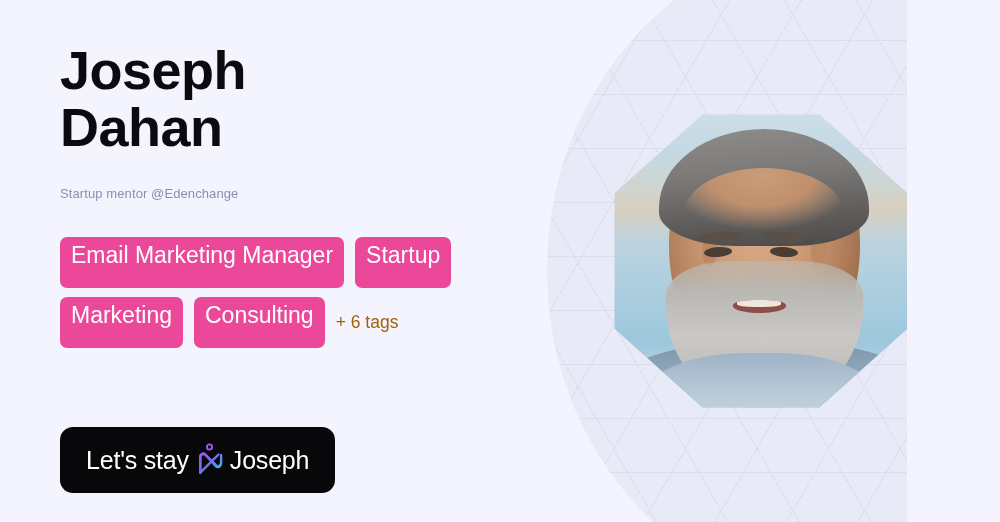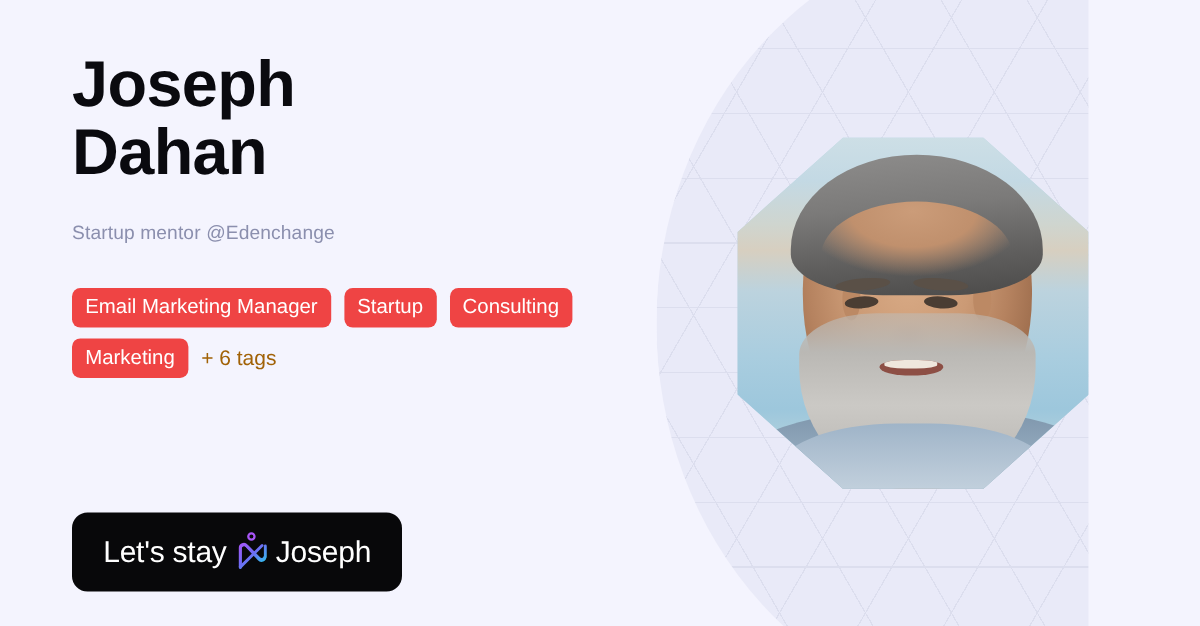--- a/index.html
+++ b/index.html
@@ -61,45 +61,45 @@
     font-size: 54px;
     font-weight: 700;
     line-height: 1.06;
     letter-spacing: -0.5px;
     color: #0a0a0f;
     white-space: pre-line;
   }
 
   .subtitle {
     margin-top: 30px;
-    font-size: 16px;
+    font-size: 13px;
     font-weight: 400;
     color: #8b8fae;
     letter-spacing: 0.1px;
   }
 
   
   .tags {
     margin-top: 36px;
     display: flex;
     flex-wrap: wrap;
     align-items: center;
     gap: 9px 11px;
     max-width: 470px;
   }
 
   .tag {
     display: inline-flex;
     align-items: center;
-    background: #ef4444;
+    background: #ec4899;
     color: #ffffff;
-    font-size: 17px;
+    font-size: 23px;
     font-weight: 400;
     line-height: 1;
-    padding: 7px 11px 9px 11px;
+    padding: 7px 11px 21px 11px;
     border-radius: 7px;
     white-space: nowrap;
   }
 
   .tag-more {
     color: #a16207;
     font-size: 17.5px;
     font-weight: 400;
     white-space: nowrap;
   }
@@ -345,22 +345,22 @@
   <div class="content">
 
     <h1 class="name">Joseph
 Dahan</h1>
 
     <div class="subtitle">Startup mentor @Edenchange</div>
 
     <div class="tags">
       <span class="tag">Email Marketing Manager</span>
       <span class="tag">Startup</span>
+      <span class="tag">Marketing</span>
       <span class="tag">Consulting</span>
-      <span class="tag">Marketing</span>
       <span class="tag-more">+ 6 tags</span>
     </div>
 
     <button class="cta">
       <span class="cta-text">Let's stay</span>
       <span>
         <svg class="intch-logo" viewBox="0 0 27 34" fill="none" xmlns="http://www.w3.org/2000/svg" aria-hidden="true">
           <defs>
             <linearGradient id="intchGrad" x1="3" y1="10" x2="24" y2="32" gradientUnits="userSpaceOnUse">
               <stop offset="0" stop-color="#a855f7"></stop>

